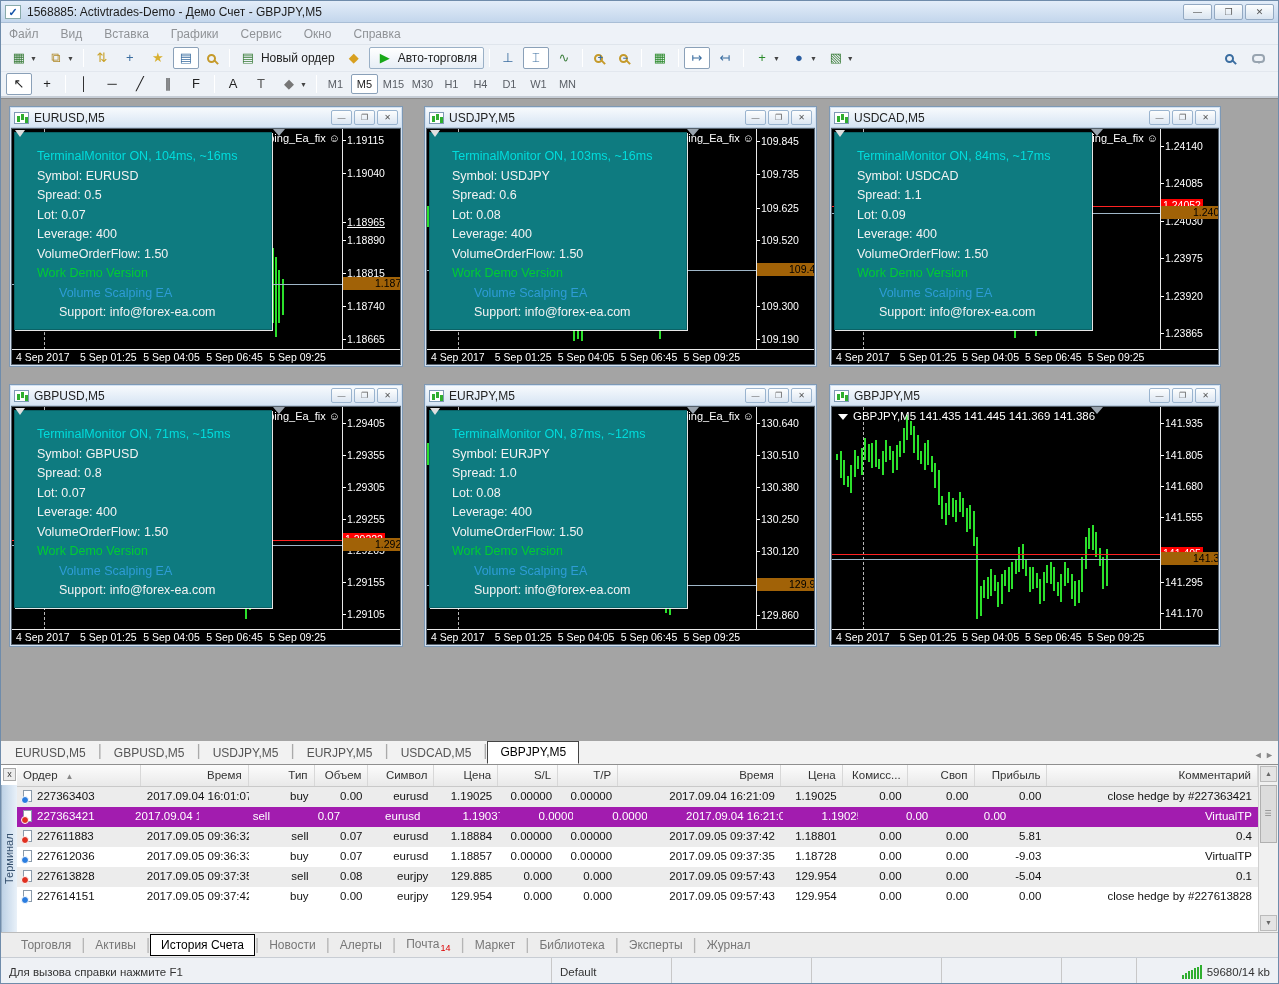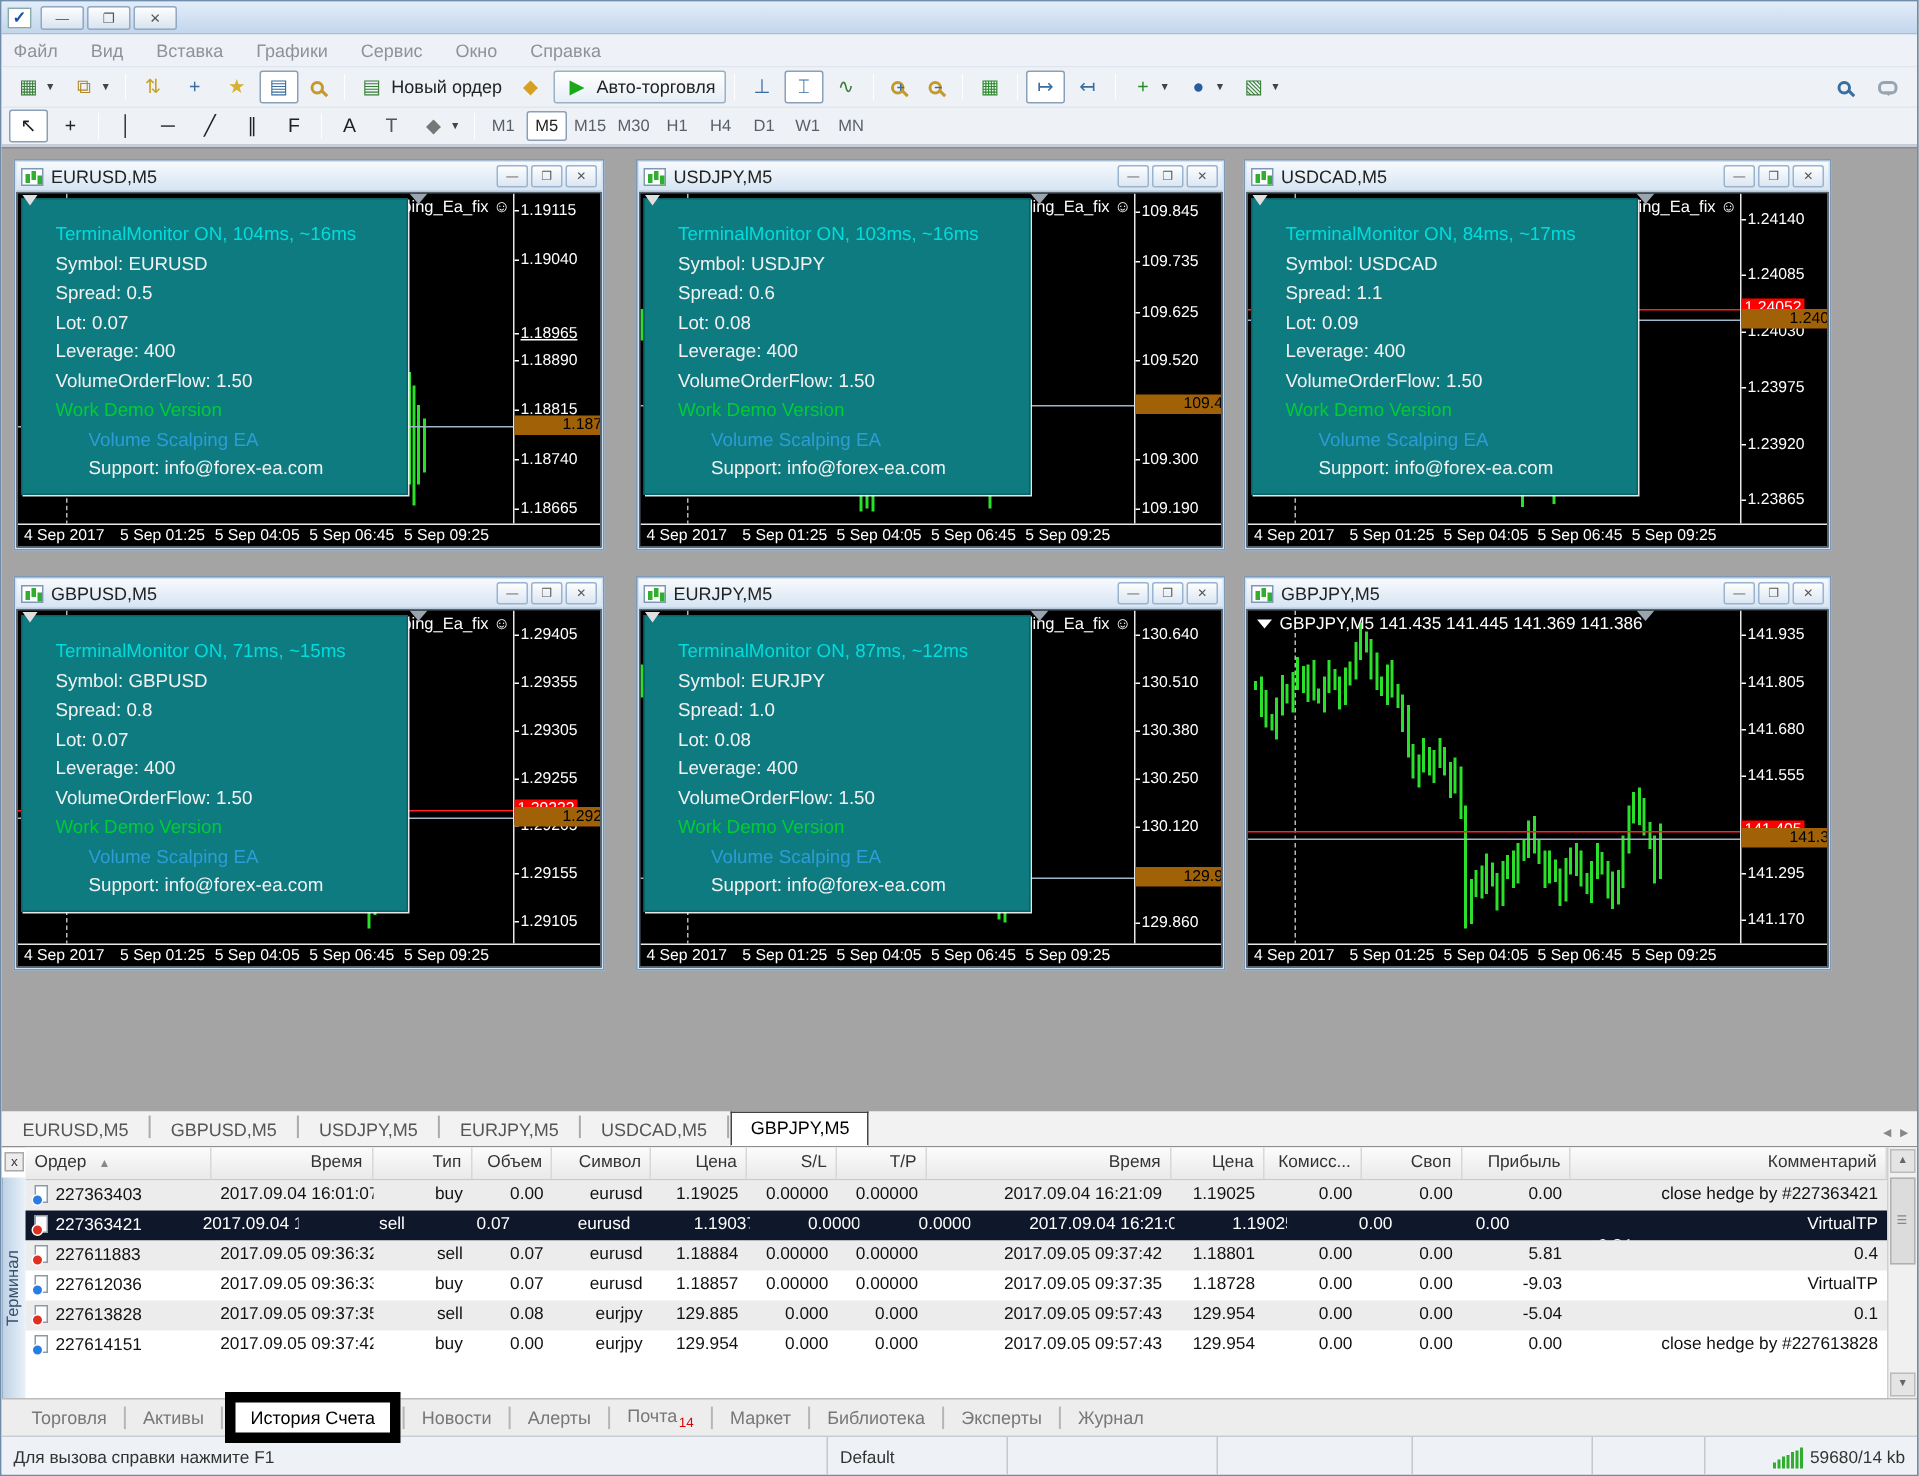--- a/index.html
+++ b/index.html
@@ -86,58 +86,59 @@
   
   .terminal{position:relative;height:167px;background:#fff;}
   .term-x{position:absolute;left:2px;top:3px;width:13px;height:13px;background:#ececec;border:1px solid #aaa;font-size:9px;line-height:11px;text-align:center;color:#333;z-index:4;}
   .term-side{position:absolute;left:0;top:20px;bottom:0;width:16px;background:linear-gradient(90deg,#e9f1f9,#bed2e6);border-right:1px solid #9ab0c6;writing-mode:vertical-rl;transform:rotate(180deg);font-size:11px;color:#35506e;text-align:center;padding:4px 1px;}
   .tgrid{position:absolute;left:16px;top:0;right:20px;}
   .trh{display:flex;height:22px;background:linear-gradient(#fcfcfc,#e9e9e9);border-bottom:1px solid #c9c9c9;}
   .trh .cell{font-size:11.5px;color:#333;padding:4px 6px 0;border-right:1px solid #d8d8d8;white-space:nowrap;overflow:hidden;}
   .trow{display:flex;height:20px;}
   .trow .cell{font-size:11.5px;color:#111;padding:3px 6px 0;white-space:nowrap;overflow:hidden;}
   .trow.odd{background:#ececec;}
-  .trow.sel{background:#0f172a;gap:33px;}
+  .trow.sel{background:#a21caf;gap:33px;}
   .trow.sel .cell{color:#fff;}
   .cell.r{text-align:right;}
   .doc{display:inline-block;width:9px;height:12px;background:#fff;border:1px solid #8a9aaa;position:relative;margin-right:5px;vertical-align:-2px;}
   .doc:after{content:'';position:absolute;width:6px;height:6px;border-radius:50%;left:-3px;bottom:-3px;}
   .doc.buy:after{background:#2a7de0;border:1px solid #fff;}
   .doc.sell:after{background:#e03020;border:1px solid #fff;}
   .sort{font-size:8px;color:#888;margin-left:8px;}
   .tsum{position:absolute;left:16px;right:20px;bottom:0;height:21px;background:#cbcbcb;border-top:1px solid #a9a9a9;font-size:12px;font-weight:bold;color:#000;padding:3px 6px 0 22px;}
   .sum-ic{position:absolute;left:5px;top:6px;width:9px;height:9px;border-radius:50%;background:#b5b5b5;border:1px solid #8f8f8f;}
   .sum-balance{position:absolute;left:959px;width:82px;text-align:right;top:3px;}
   .vscroll{position:absolute;right:0;top:0;bottom:0;width:20px;background:#f0f0f0;border-left:1px solid #d0d0d0;}
   .sb-up,.sb-down{position:absolute;left:1px;width:17px;height:16px;background:#e4e4e4;border:1px solid #bbb;font-size:7px;text-align:center;line-height:14px;color:#666;}
   .sb-up{top:1px;}
   .sb-down{bottom:1px;}
   .sb-thumb{position:absolute;left:1px;top:20px;width:17px;height:58px;background:#dcdcdc;border:1px solid #b0b0b0;font-size:8px;color:#888;text-align:center;line-height:56px;letter-spacing:1px;}
 
   
   .term-tabs{height:25px;background:#ededed;border-top:1px solid #bbb;display:flex;align-items:center;padding:0 10px;}
   .ttab{font-size:12px;color:#777;padding:3px 10px;white-space:nowrap;position:relative;}
-  .ttab.active{background:#fff;border:7px solid #000000;color:#000;}
+  .ttab.active{background:#fff;border:1px solid #000000;color:#000;}
   .ttab-sep{color:#b5b5b5;}
   .badge{color:#d00;font-size:9px;vertical-align:-3px;margin-left:1px;}
 
   
   .statusbar{height:28px;background:#eef1f5;border-top:1px solid #c8cdd4;display:flex;align-items:center;font-size:11.5px;color:#333;}
   .sb-help{flex:1;padding:0 8px;}
   .sb-cell{height:100%;border-left:1px solid #c8c8c8;display:flex;align-items:center;padding:0 8px;}
   .sb-net{width:142px;justify-content:flex-end;gap:5px;}
   .bars{display:flex;align-items:flex-end;gap:1px;height:14px;}
   .bars i{width:2px;background:#2fae2f;display:block;}
 </style>
 </head>
 <body>
 
 <div class="app">
   <div class="titlebar">
     <span class="app-logo">✓</span>
+    <span class="title-text">1568885: Activtrades-Demo - Демо Счет - GBPJPY,M5</span>
     <span class="winbtns">
       <span class="wbtn">—</span>
       <span class="wbtn">❐</span>
       <span class="wbtn">✕</span>
     </span>
   </div>
   <div class="menubar" id="menubar">
       <span class="menu-item">Файл</span>
       <span class="menu-item">Вид</span>
       <span class="menu-item">Вставка</span>

